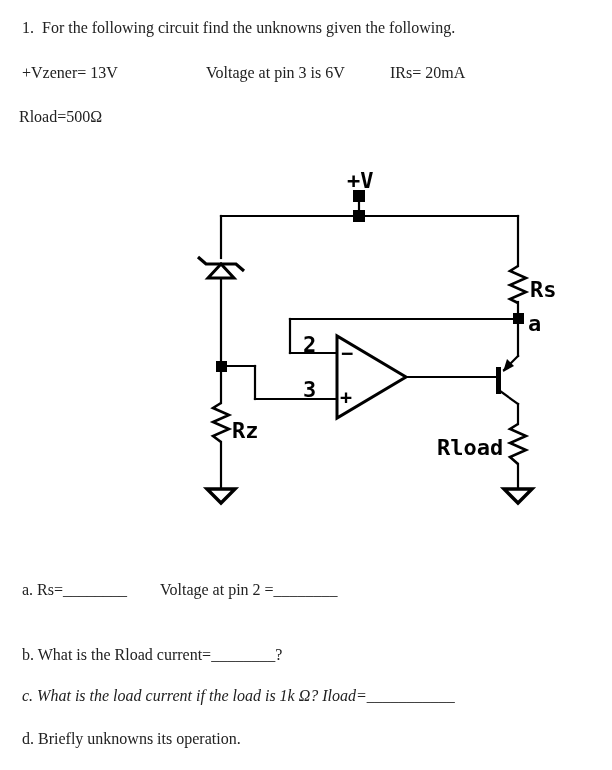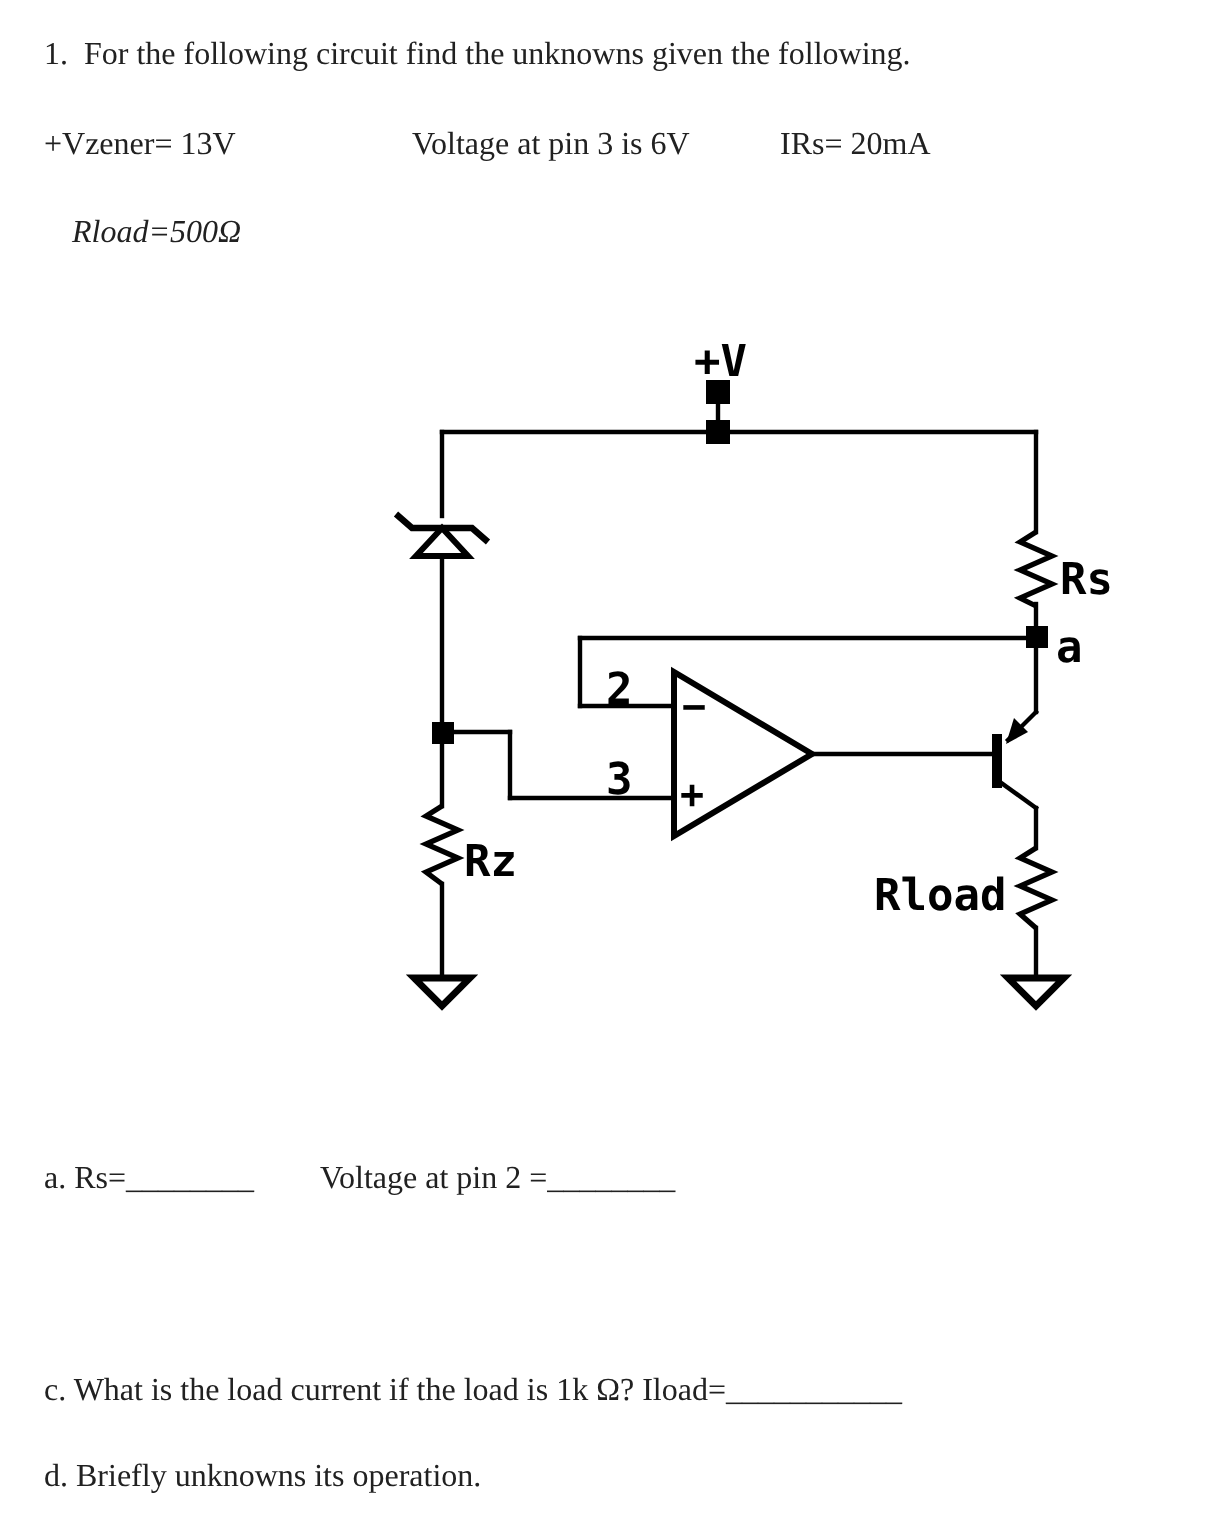--- a/index.html
+++ b/index.html
@@ -39,21 +39,21 @@
 </style>
 </head>
 <body>
 
 <div class="page">
 
   <div class="txt" style="left:22px; top:19px;">1.  For the following circuit find the unknowns given the following.</div>
   <div class="txt" style="left:22px; top:64px;">+Vzener= 13V</div>
   <div class="txt" style="left:206px; top:64px;font-family:Liberation Serif, serif;">Voltage at pin 3 is 6V</div>
   <div class="txt" style="left:390px; top:64px;text-align:right;">IRs= 20mA</div>
-  <div class="txt" style="left:36px; top:108px;font-style:italic;">Rload=500Ω</div>
+  <div class="txt" style="left:19px; top:108px;">Rload=500Ω</div>
 
   <svg class="schematic-svg" viewBox="0 0 612 770">
 
     <text class="lbl" x="347" y="188">+V</text>
     <rect class="blk" x="353" y="190" width="12" height="12"></rect>
     <line class="w" x1="359" y1="202" x2="359" y2="216"></line>
     <rect class="blk" x="353" y="210" width="12" height="12"></rect>
 
     <line class="w" x1="221" y1="216" x2="518" y2="216"></line>
     <line class="w" x1="221" y1="216" x2="221" y2="258"></line>
@@ -98,16 +98,17 @@
     <line class="w" x1="518" y1="404" x2="518" y2="424"></line>
 
     <text class="lbl" x="437" y="455">Rload</text>
     <polyline class="zig" points="518,424 510,429 526,436 510,443 526,450 510,457 518,464"></polyline>
     <line class="w" x1="518" y1="464" x2="518" y2="489"></line>
     <polygon class="gnd" points="504,489 532,489 518,503"></polygon>
   </svg>
 
   <div class="txt" style="left:22px; top:581px;">a. Rs=________</div>
   <div class="txt" style="left:160px; top:581px;">Voltage at pin 2 =________</div>
-  <div class="txt" style="left:22px; top:687px;">c. What is the load current if the load is 1k Ω? Iload=___________</div>
+  <div class="txt" style="left:22px; top:646px;">b. What is the Rload current=________?</div>
+  <div class="txt" style="left:22px; top:687px;font-style:italic;">c. What is the load current if the load is 1k Ω? Iload=___________</div>
   <div class="txt" style="left:22px; top:730px;">d. Briefly unknowns its operation.</div>
 
 </div>
 
 </body></html>

